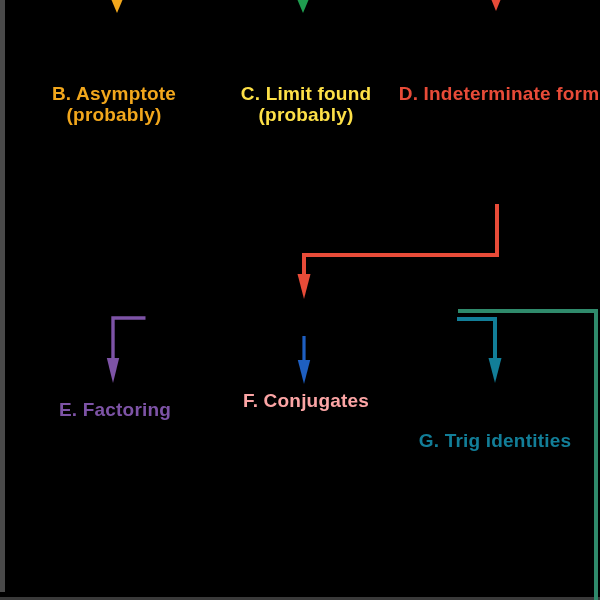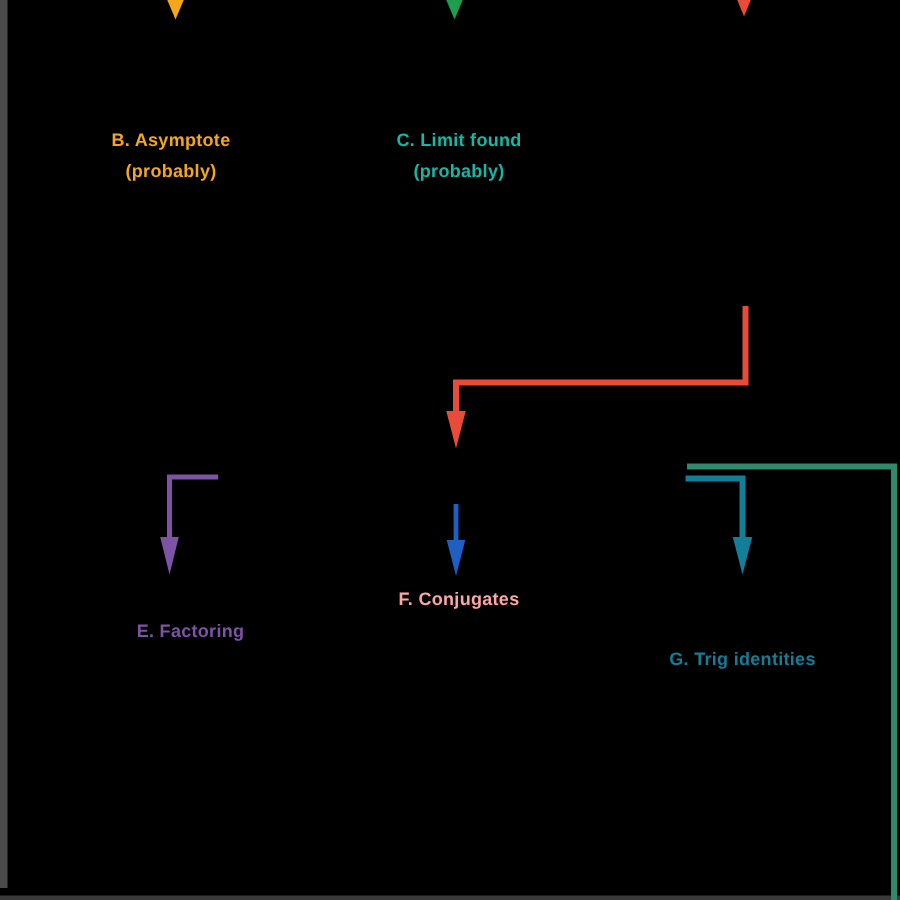--- a/index.html
+++ b/index.html
@@ -25,21 +25,21 @@
     z-index: 1;
   }
   svg.connectors {
     position: absolute; left: 0; top: 0;
     z-index: 2;
   }
   .node-label {
     position: absolute;
     transform: translate(-50%, -50%);
     font-weight: bold;
-    font-size: 12px;
+    font-size: 19px;
     letter-spacing: 0.2px;
     line-height: 21px;
     text-align: center;
     white-space: nowrap;
     z-index: 3;
   }
 </style>
 </head>
 <body>
 
@@ -67,25 +67,26 @@
     <polygon points="488.5,358 501.5,358 495,383" fill="#127E98"></polygon>
 
     <path d="M458 311 L596 311 L596 600" fill="none" stroke-width="4" stroke="#2F8A6B"></path>
   </svg>
 
   <div class="node-label" style="left: 114px; top: 103.5px; color: rgb(242, 167, 28);">
     <div>B. Asymptote</div>
     <div>(probably)</div>
   </div>
 
-  <div class="node-label" style="left: 306px; top: 103.5px; color: #14b8a6;">
+  <div class="node-label" style="left: 306px; top: 103.5px; color: #fde047;">
     <div>C. Limit found</div>
     <div>(probably)</div>
   </div>
 
+  <div class="node-label" style="left: 499px; top: 93px; color: rgb(232, 75, 56);">D. Indeterminate form</div>
 
-  <div class="node-label" style="left: 115px; top: 421px; color: rgb(125, 83, 166); margin-left: 12px;">E. Factoring</div>
+  <div class="node-label" style="left: 115px; top: 409px; color: rgb(125, 83, 166);">E. Factoring</div>
 
   <div class="node-label" style="left: 306px; top: 400px; color: #fca5a5;">F. Conjugates</div>
 
   <div class="node-label" style="left: 495px; top: 400px; color: rgb(18, 126, 152); margin-top: 40px;">G. Trig identities</div>
 
 </div>
 
 </body></html>

